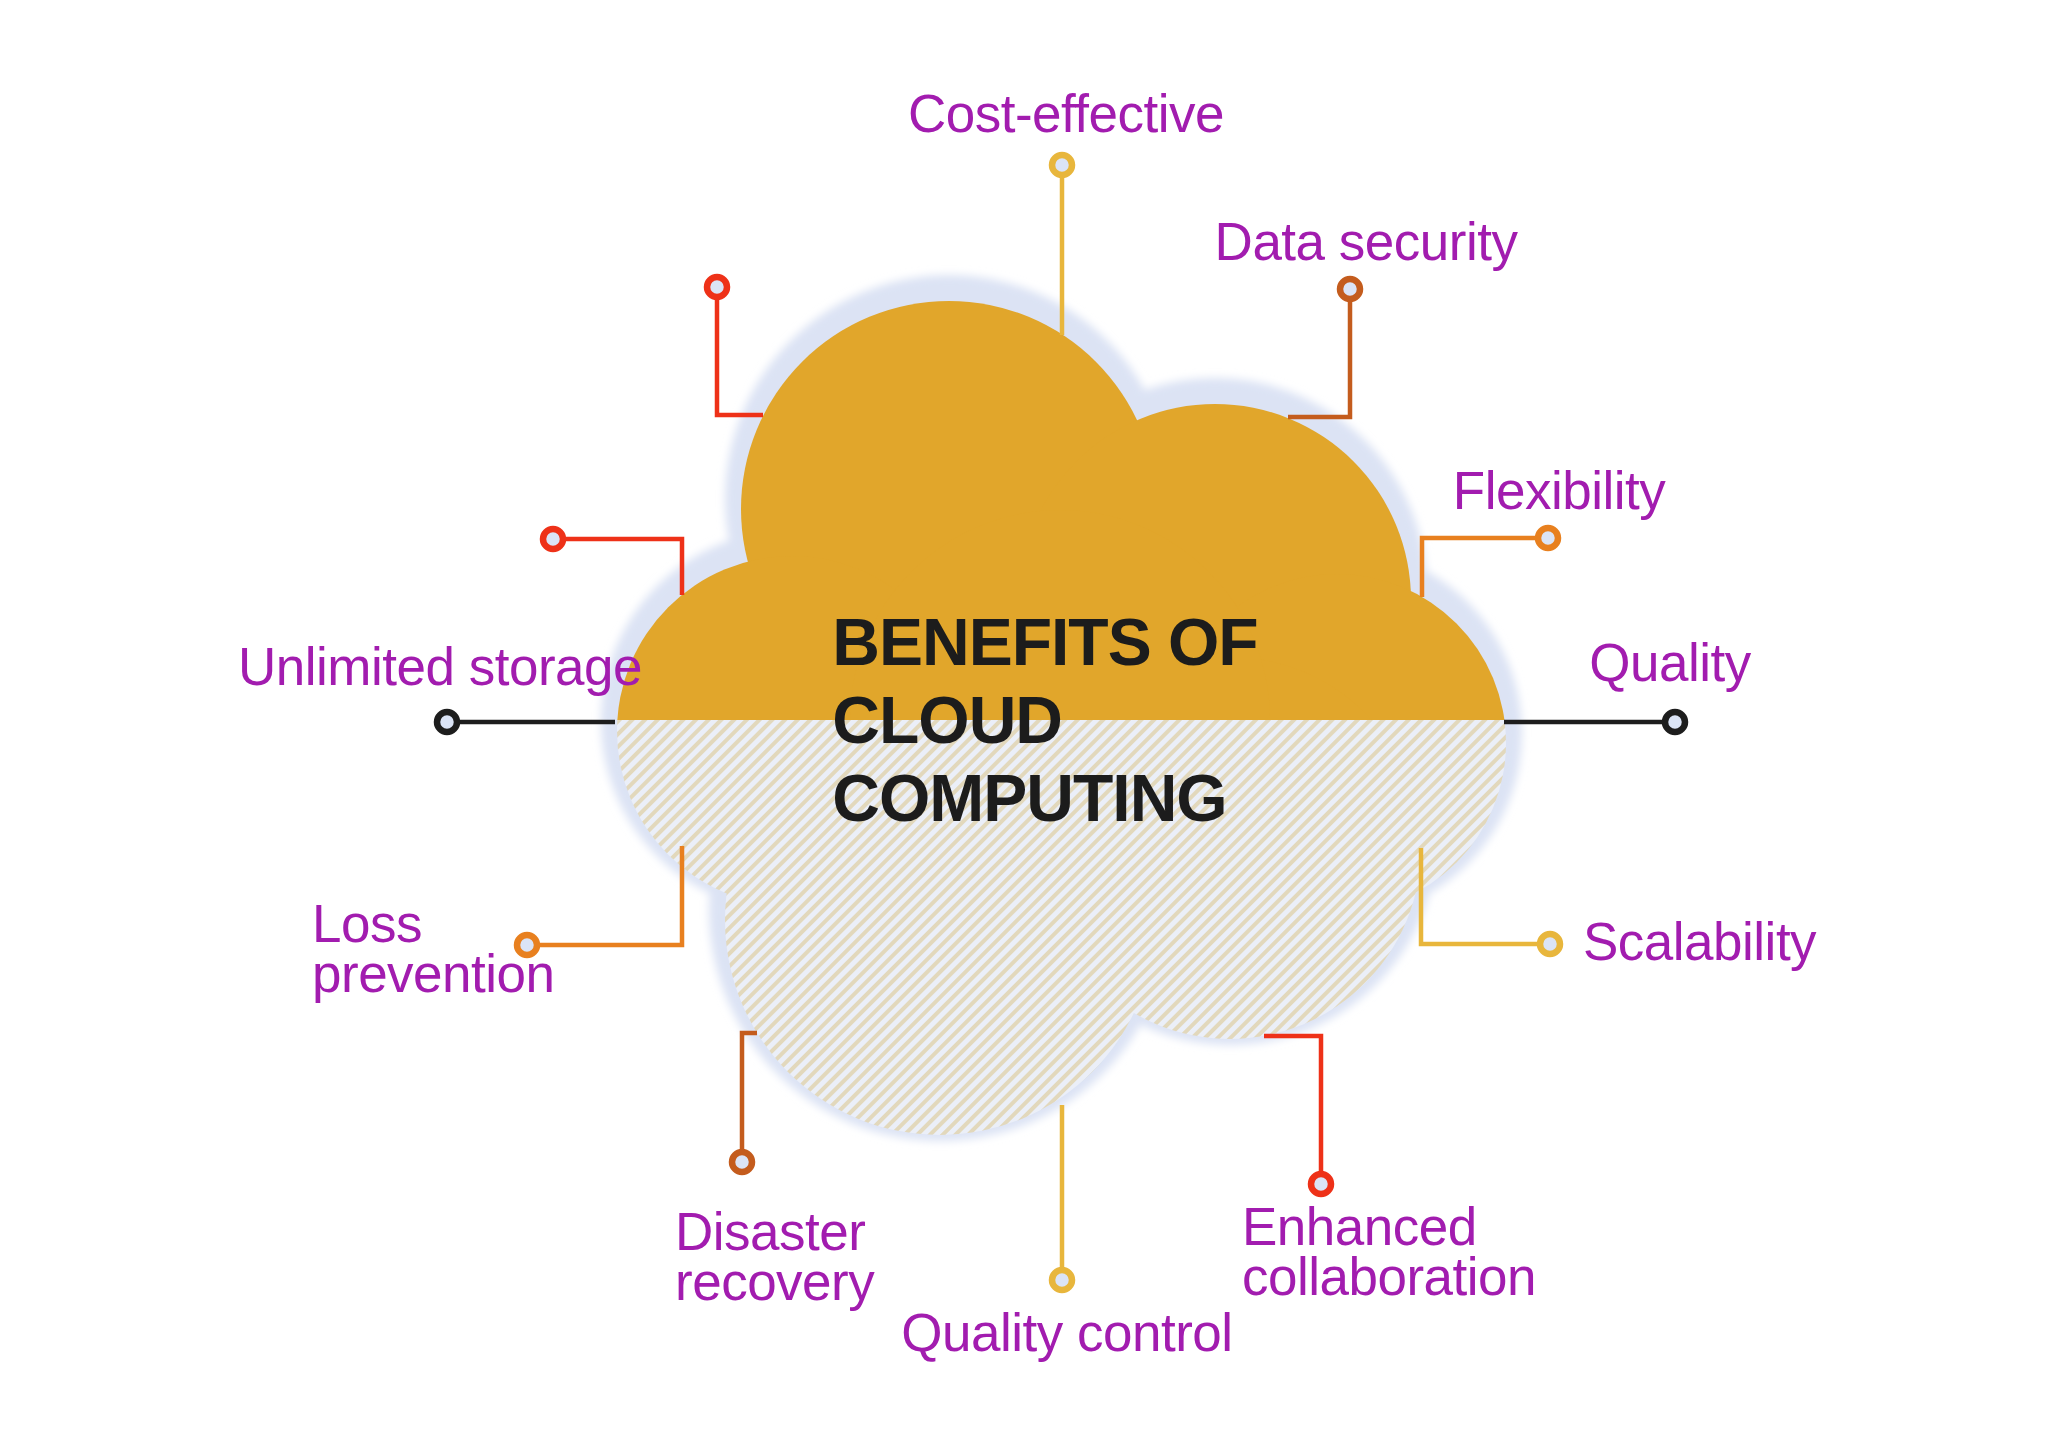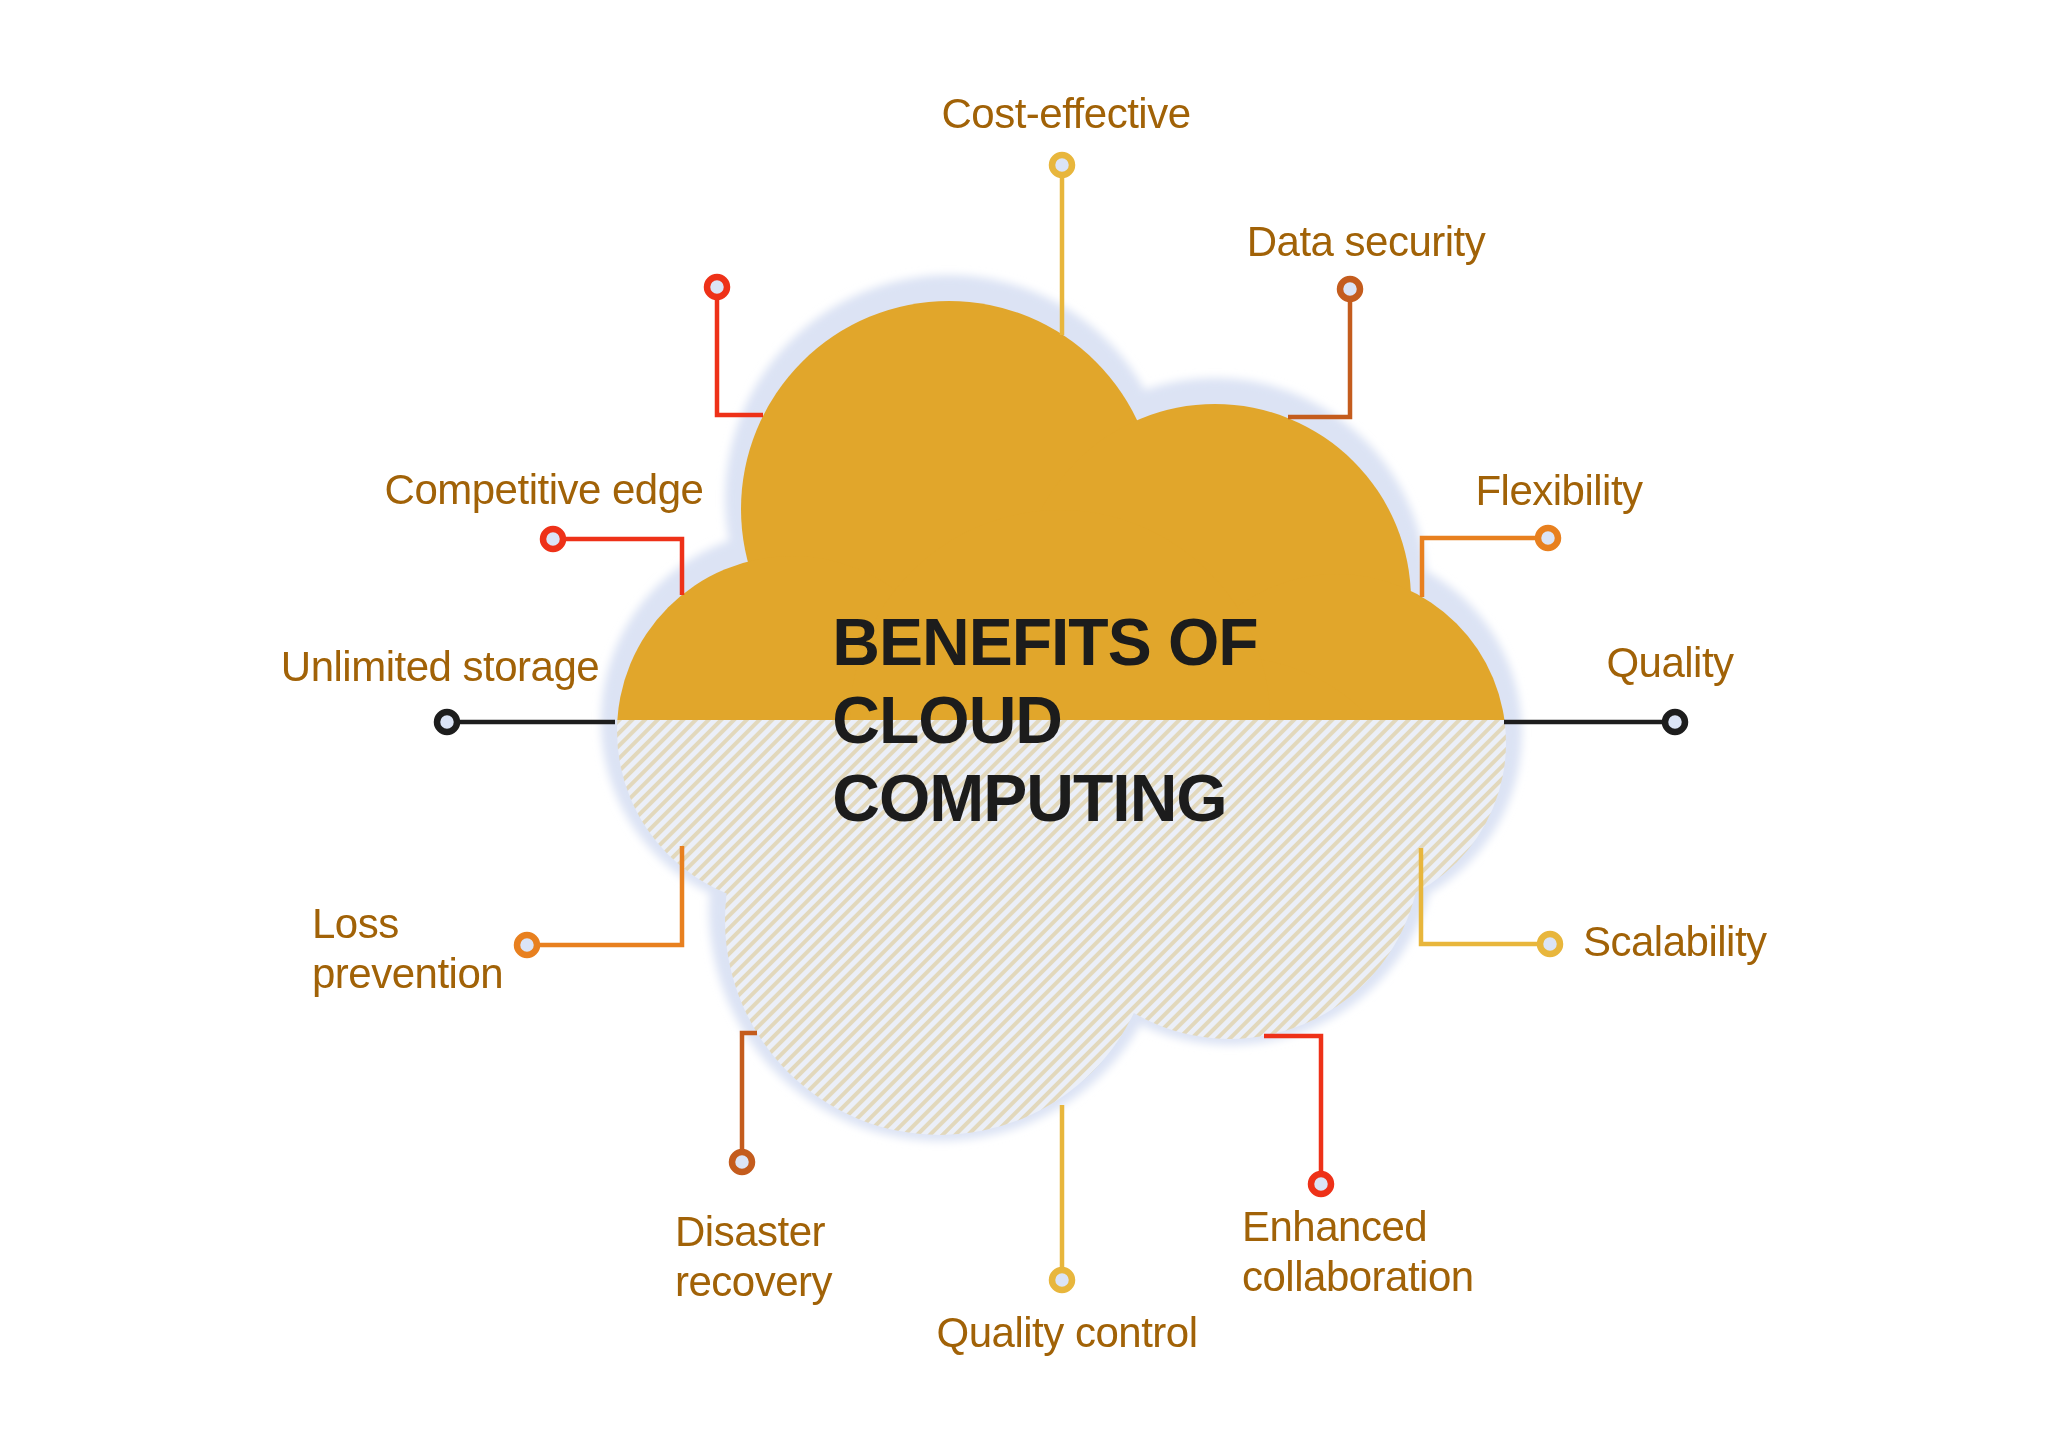--- a/index.html
+++ b/index.html
@@ -2,21 +2,21 @@
 <html><head>
 <meta charset="utf-8">
 <style>
   html,body { margin:0; padding:0; background:#ffffff; }
   .canvas {
     position:relative; width:2048px; height:1448px; background:#ffffff;
     overflow:hidden; font-family:"Liberation Sans", sans-serif;
   }
   svg.scene { position:absolute; left:0; top:0; }
   .label {
-    position:absolute; color:#a16207; font-size:42px; letter-spacing:-0.5px;
+    position:absolute; color:#a21caf; font-size:53px; letter-spacing:-0.5px;
     line-height:50px; z-index:5;
   }
   .label.center { transform:translate(-50%,-50%); white-space:nowrap; }
   .label.vcenter { transform:translateY(-50%); }
   .title {
     position:absolute; left:1045px; top:720px; transform:translate(-50%,-50%);
     color:#1c1c1c; font-weight:700; font-size:66px;
     line-height:78px; letter-spacing:-1px; z-index:6; white-space:nowrap;
   }
 </style>
@@ -97,21 +97,20 @@
   </svg>
 
   <div class="title">
     <div>BENEFITS OF</div>
     <div>CLOUD</div>
     <div>COMPUTING</div>
   </div>
 
   <div class="label center" style="left:1066px; top:114px;">Cost-effective</div>
   <div class="label center" style="left:1366px; top:242px;">Data security</div>
-  <div class="label center" style="left:544px;  top:490px;">Competitive edge</div>
   <div class="label center" style="left:1559px; top:491px;">Flexibility</div>
   <div class="label center" style="left:440px;  top:667px;">Unlimited storage</div>
   <div class="label center" style="left:1670px; top:663px;">Quality</div>
   <div class="label vcenter" style="left:312px;  top:949px;  width:250px;">Loss prevention</div>
   <div class="label vcenter" style="left:1583px; top:942px;  white-space:nowrap;">Scalability</div>
   <div class="label vcenter" style="left:675px;  top:1257px; width:230px;">Disaster recovery</div>
   <div class="label center" style="left:1067px; top:1333px;">Quality control</div>
   <div class="label vcenter" style="left:1242px; top:1252px; width:280px;">Enhanced collaboration</div>
 
 </div>

